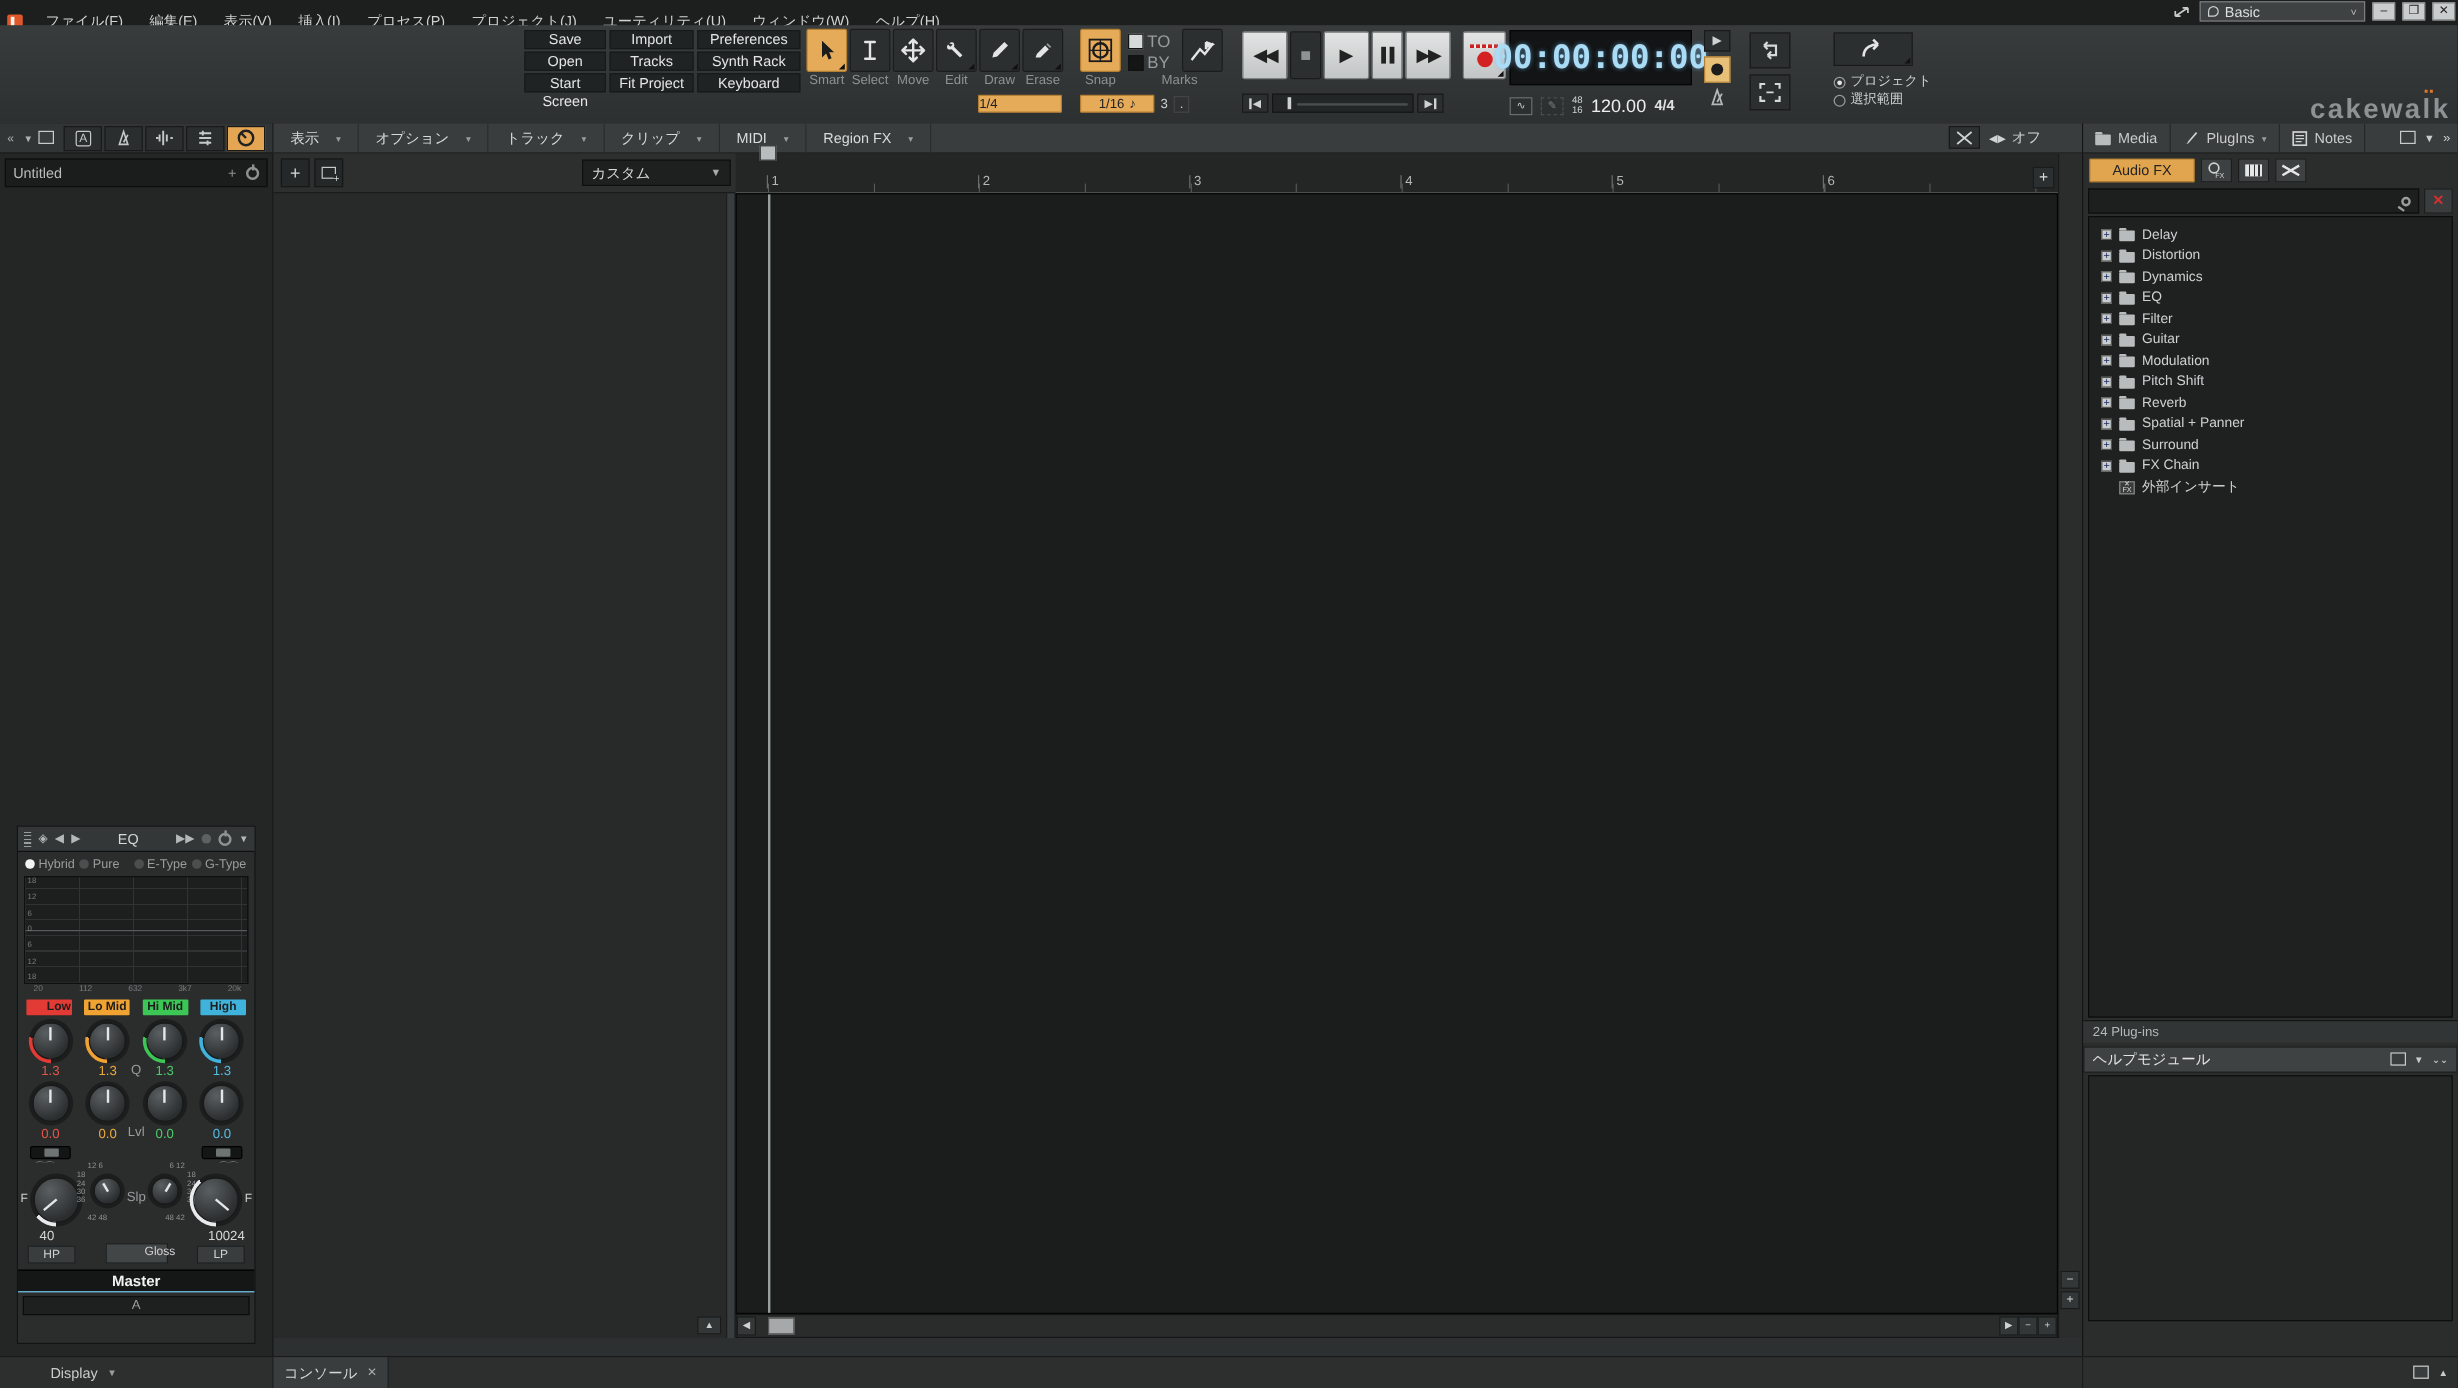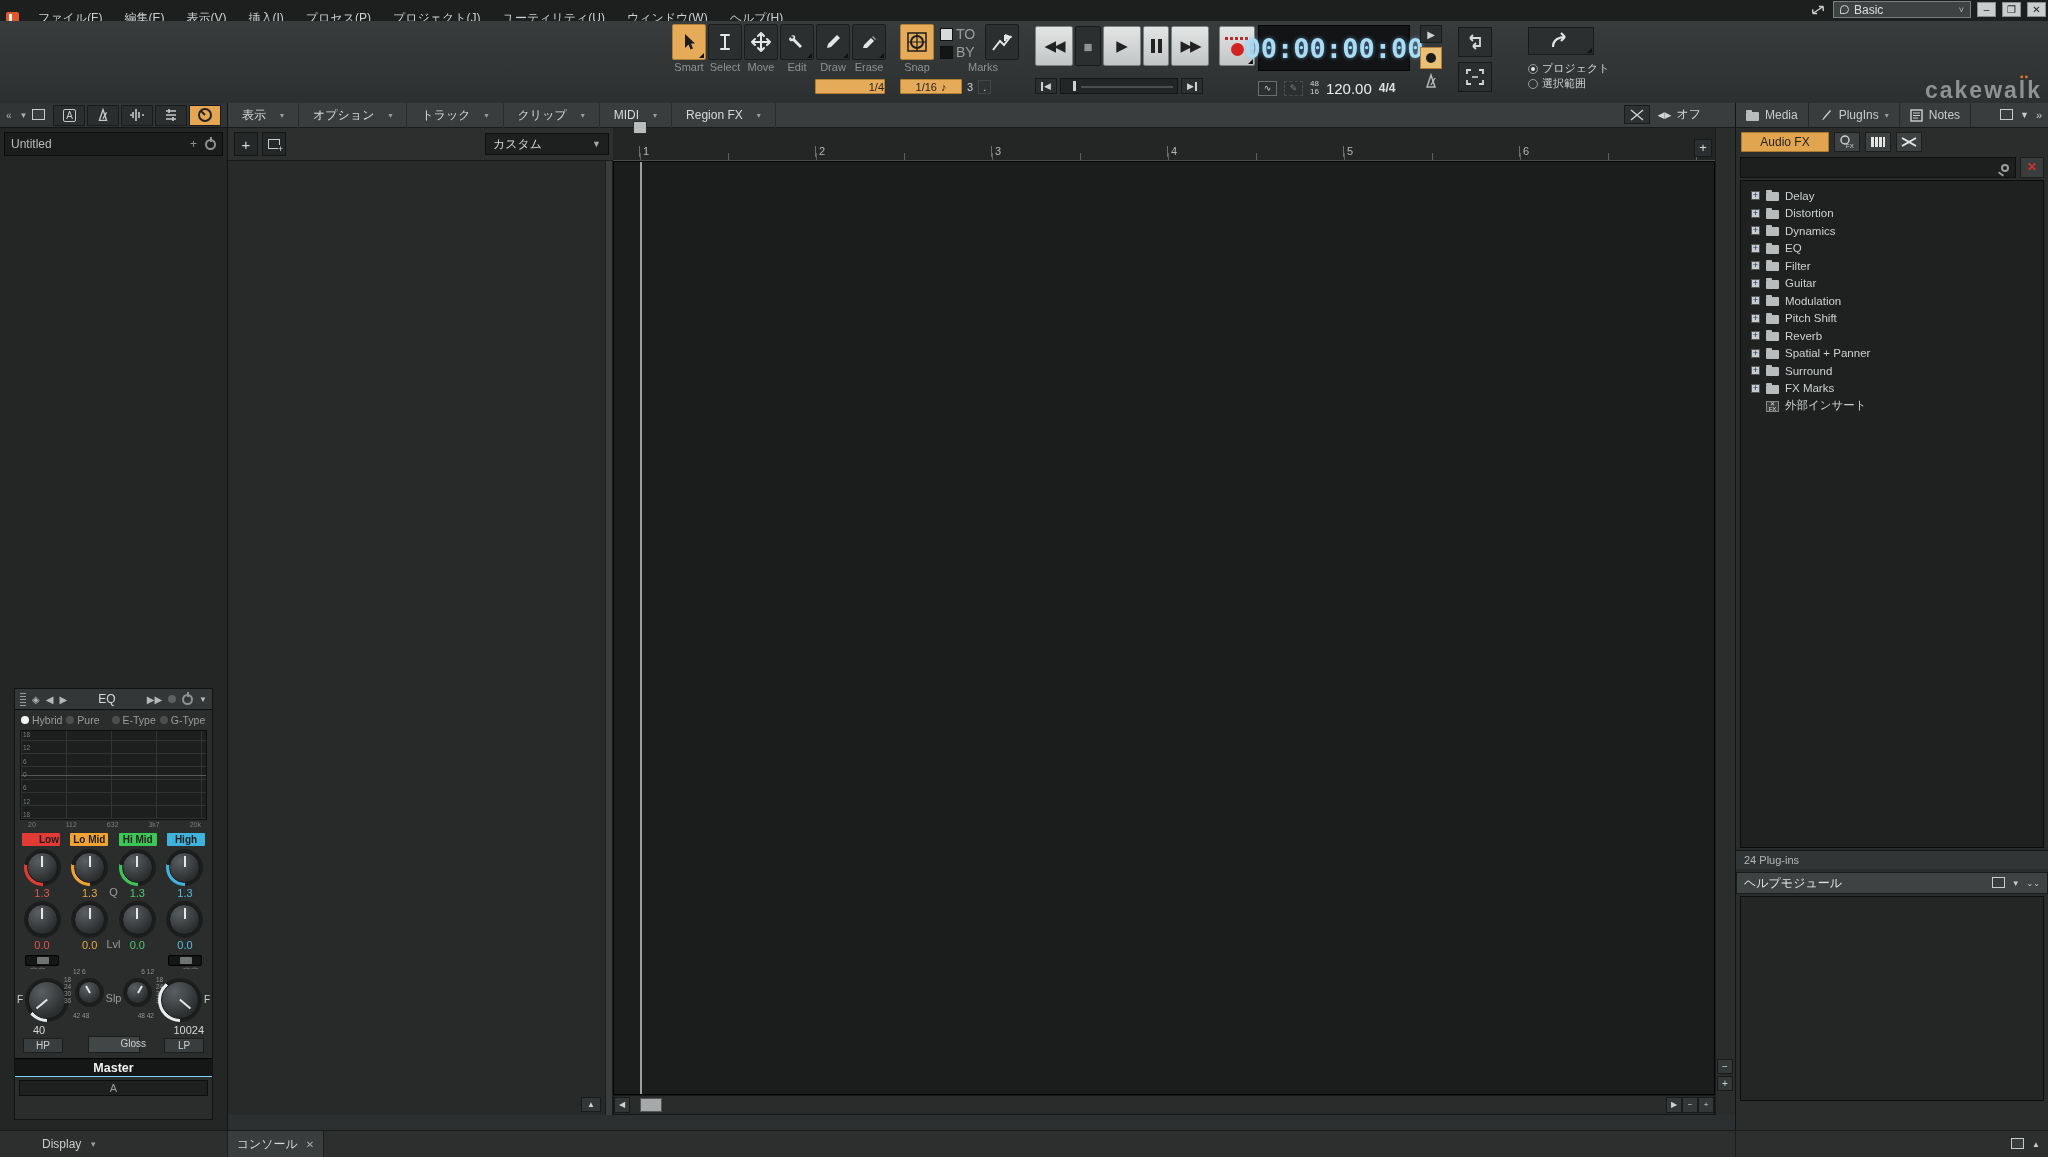--- a/index.html
+++ b/index.html
@@ -22,21 +22,21 @@
   .toolbar { position:absolute; left:0; top:21px; width:2048px; height:82px; background:linear-gradient(#383c3d,#2d3031); }
   .tb-btn { background:#1f2323; border:1px solid #161919; color:#e4e6e6; font-size:12px; text-align:center; height:16px; line-height:15px; cursor:default; }
   .filegrid { position:absolute; left:437px; top:4px; display:grid; grid-template-columns:68px 70px 86px; grid-auto-rows:16px; gap:2px 3px; }
   .toolbox { position:absolute; left:672px; top:3px; width:216px; }
   .toolrow { display:flex; gap:2px; }
   .toolbtn { width:34px; height:36px; background:#2c2f30; border:1px solid #1b1d1d; border-radius:2px; display:flex; align-items:center; justify-content:center; position:relative; }
   .toolbtn.active { background:#e5ab58; border-color:#b27f33; }
   .toolbtn .fly, .flybtn .fly { position:absolute; right:1px; bottom:1px; width:0; height:0; border-left:5px solid transparent; border-bottom:5px solid #111; }
   .toollabels { display:flex; gap:2px; margin-top:1px; }
   .toollabels span { width:34px; text-align:center; color:#8f9293; font-size:11px; }
-  .pill { background:#e5ab58; border:1px solid #b27f33; color:#222; font-size:11px; height:15px; line-height:14px; text-align:right; border-radius:1px; }
+  .pill { background:#e5ab58; border:1px solid #b27f33; color:#222; font-size:11px; height:15px; line-height:14px; text-align:left; border-radius:1px; }
   .snapbox { position:absolute; left:900px; top:3px; width:150px; }
   .toby { display:flex; flex-direction:column; gap:2px; margin:2px 0 0 4px; }
   .toby-row { display:flex; align-items:center; gap:3px; }
   .toby-sq { width:13px; height:13px; border:1px solid #111; }
   .toby-sq.on { background:#d7dadb; } .toby-sq.off { background:#141616; }
   .toby-lb { font-size:14px; color:#9a9d9d; }
 
   .transport { position:absolute; left:1035px; top:5px; display:flex; gap:2px; }
   .trbtn { height:40px; background:linear-gradient(#e3e5e5,#c2c5c5); border:1px solid #7e8282; border-radius:2px; color:#222; display:flex; align-items:center; justify-content:center; font-size:15px; letter-spacing:-2px; }
   .trbtn.dark { background:#2c2f30; border-color:#191b1b; color:#8f9393; }
@@ -240,20 +240,31 @@
         <span class="chev">˅</span>
       </div>
       <span class="winbtn">–</span>
       <span class="winbtn">❐</span>
       <span class="winbtn">✕</span>
     </div>
   </div>
 
   <div class="toolbar">
 
+    <div class="filegrid">
+      <div class="tb-btn">Save</div>
+      <div class="tb-btn">Import</div>
+      <div class="tb-btn">Preferences</div>
+      <div class="tb-btn">Open</div>
+      <div class="tb-btn">Tracks</div>
+      <div class="tb-btn">Synth Rack</div>
+      <div class="tb-btn">Start Screen</div>
+      <div class="tb-btn">Fit Project</div>
+      <div class="tb-btn">Keyboard</div>
+    </div>
 
     <div class="toolbox">
       <div class="toolrow">
         <div class="toolbtn active">
           <svg width="20" height="20" viewBox="0 0 20 20">
               <path d="M6 2 L6 16 L9.5 12.5 L11.5 17.5 L14 16.5 L12 11.5 L16 11.5 Z" fill="#1c1c1c"></path>
             </svg>
           <i class="fly"></i>
         </div>
         <div class="toolbtn">
@@ -851,21 +862,21 @@
             <span>Spatial + Panner</span>
           </div>
         <div class="titem">
             <span class="expander">+</span>
             <span class="folder"></span>
             <span>Surround</span>
           </div>
         <div class="titem">
             <span class="expander">+</span>
             <span class="folder"></span>
-            <span>FX Marks</span>
+            <span>FX Chain</span>
           </div>
         <div class="titem">
             <span style="width:9px; margin-left:4px"></span>
             <span class="extins">✕<br>FX</span>
             <span>外部インサート</span>
           </div>
       </div>
 
       <div class="rp-status">24 Plug-ins</div>
 

